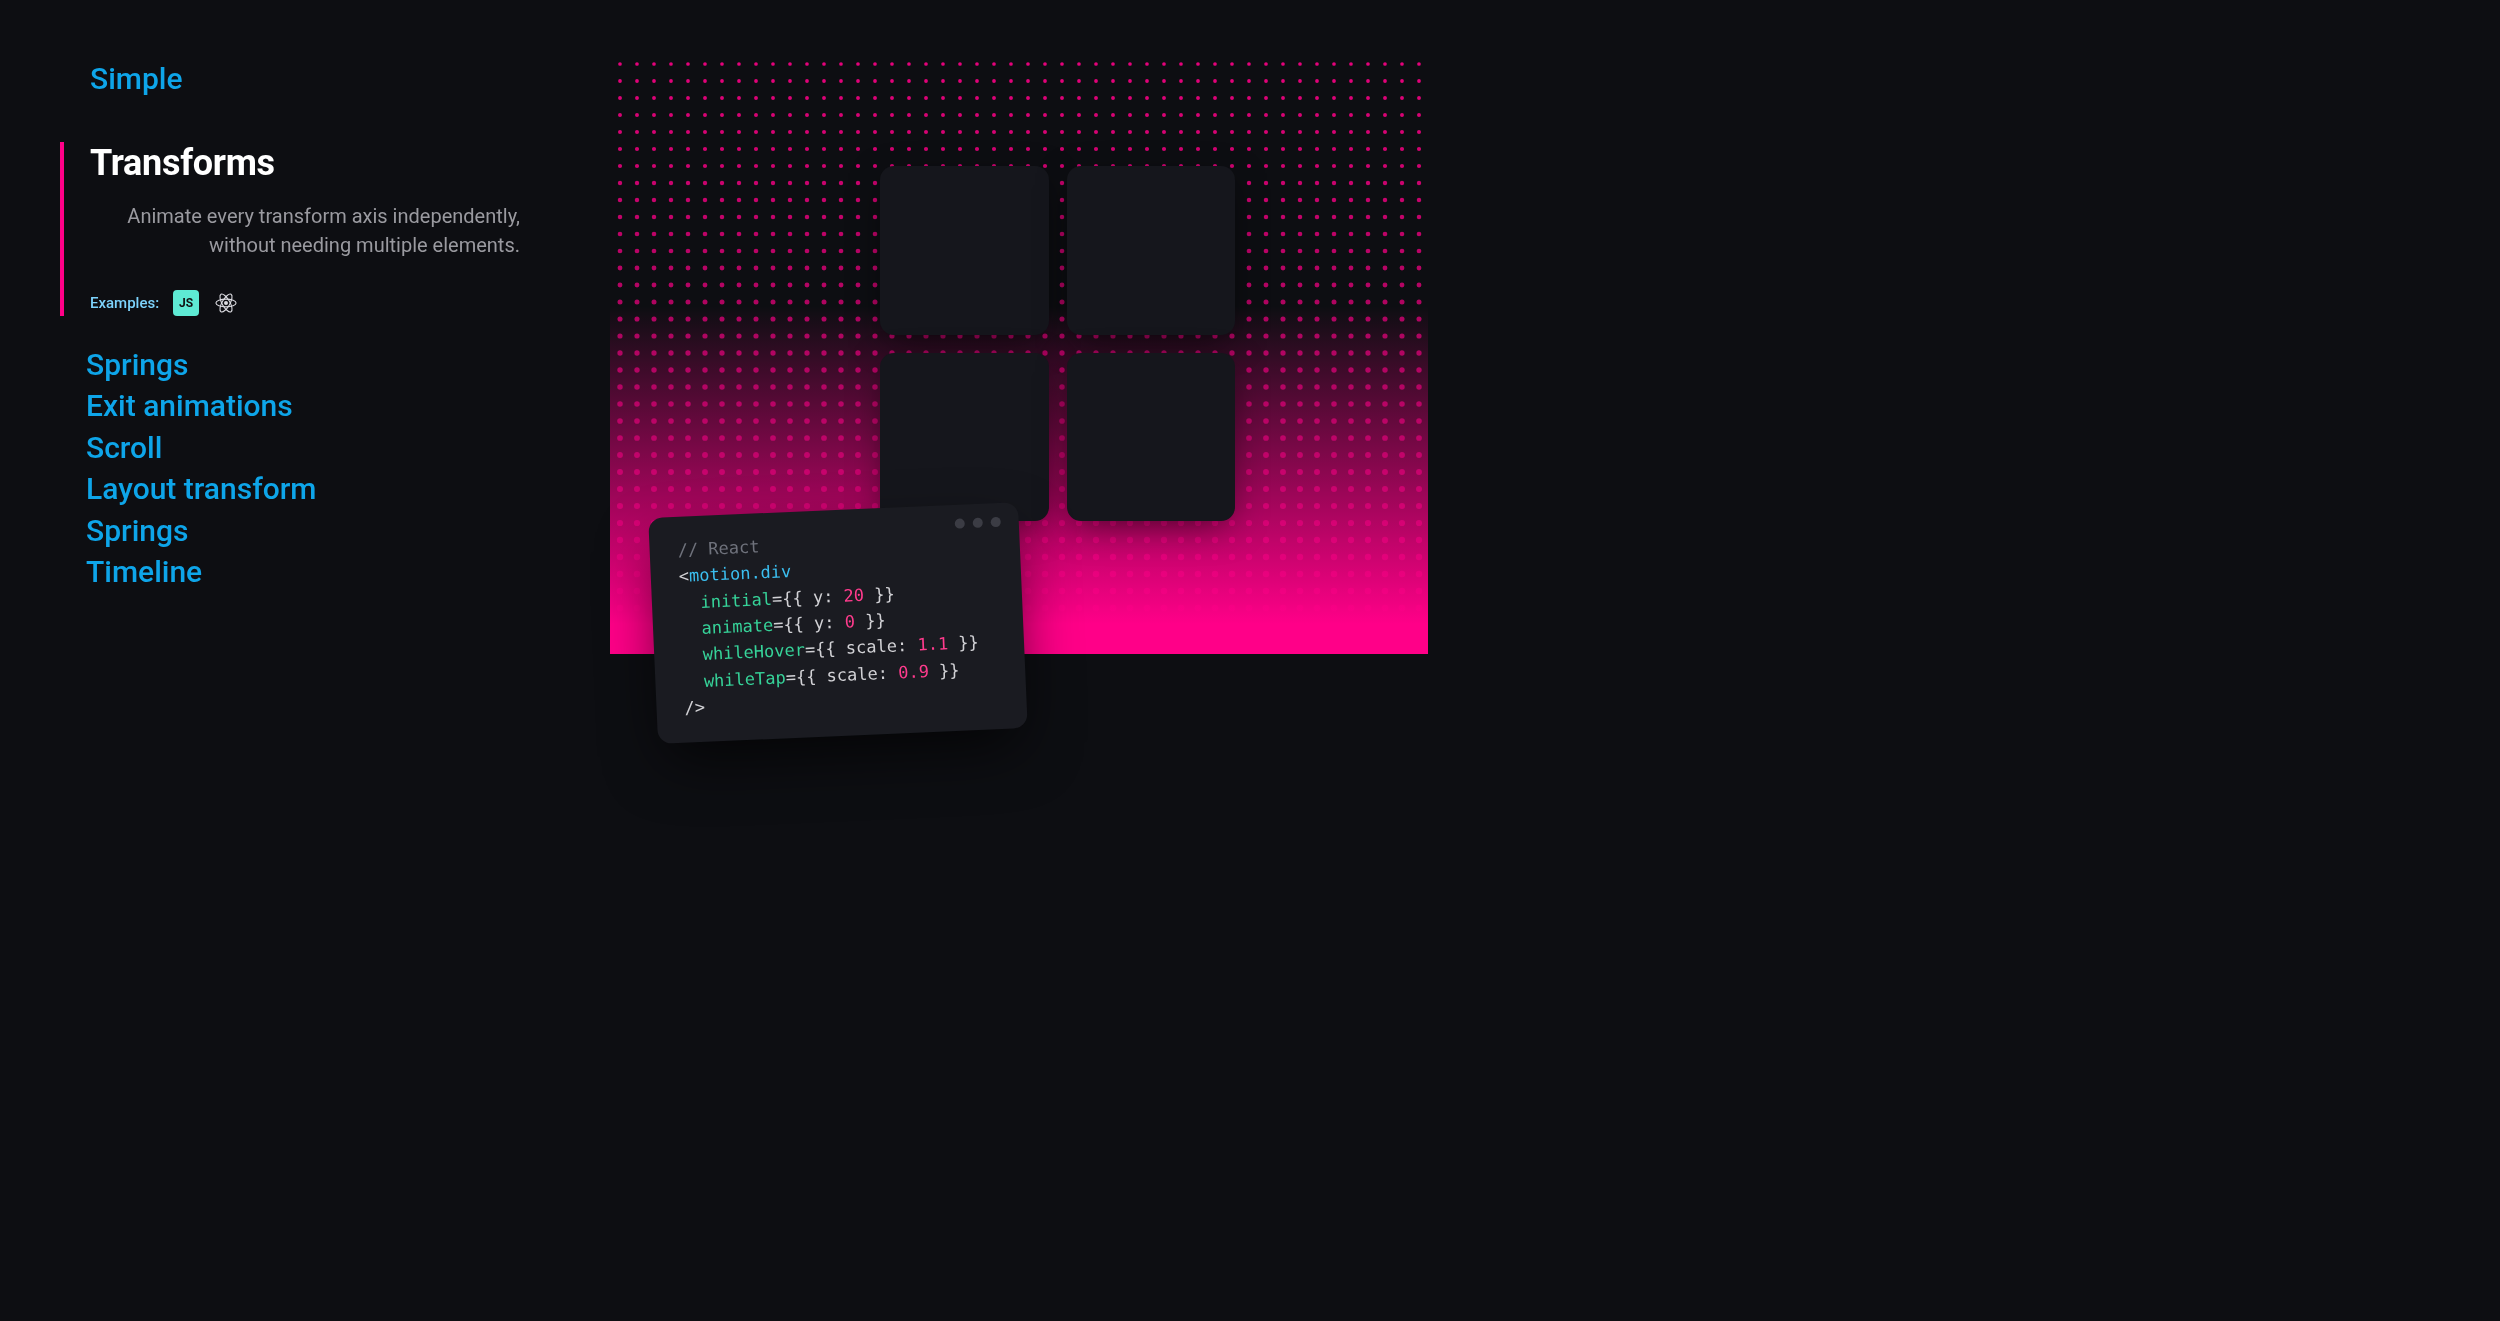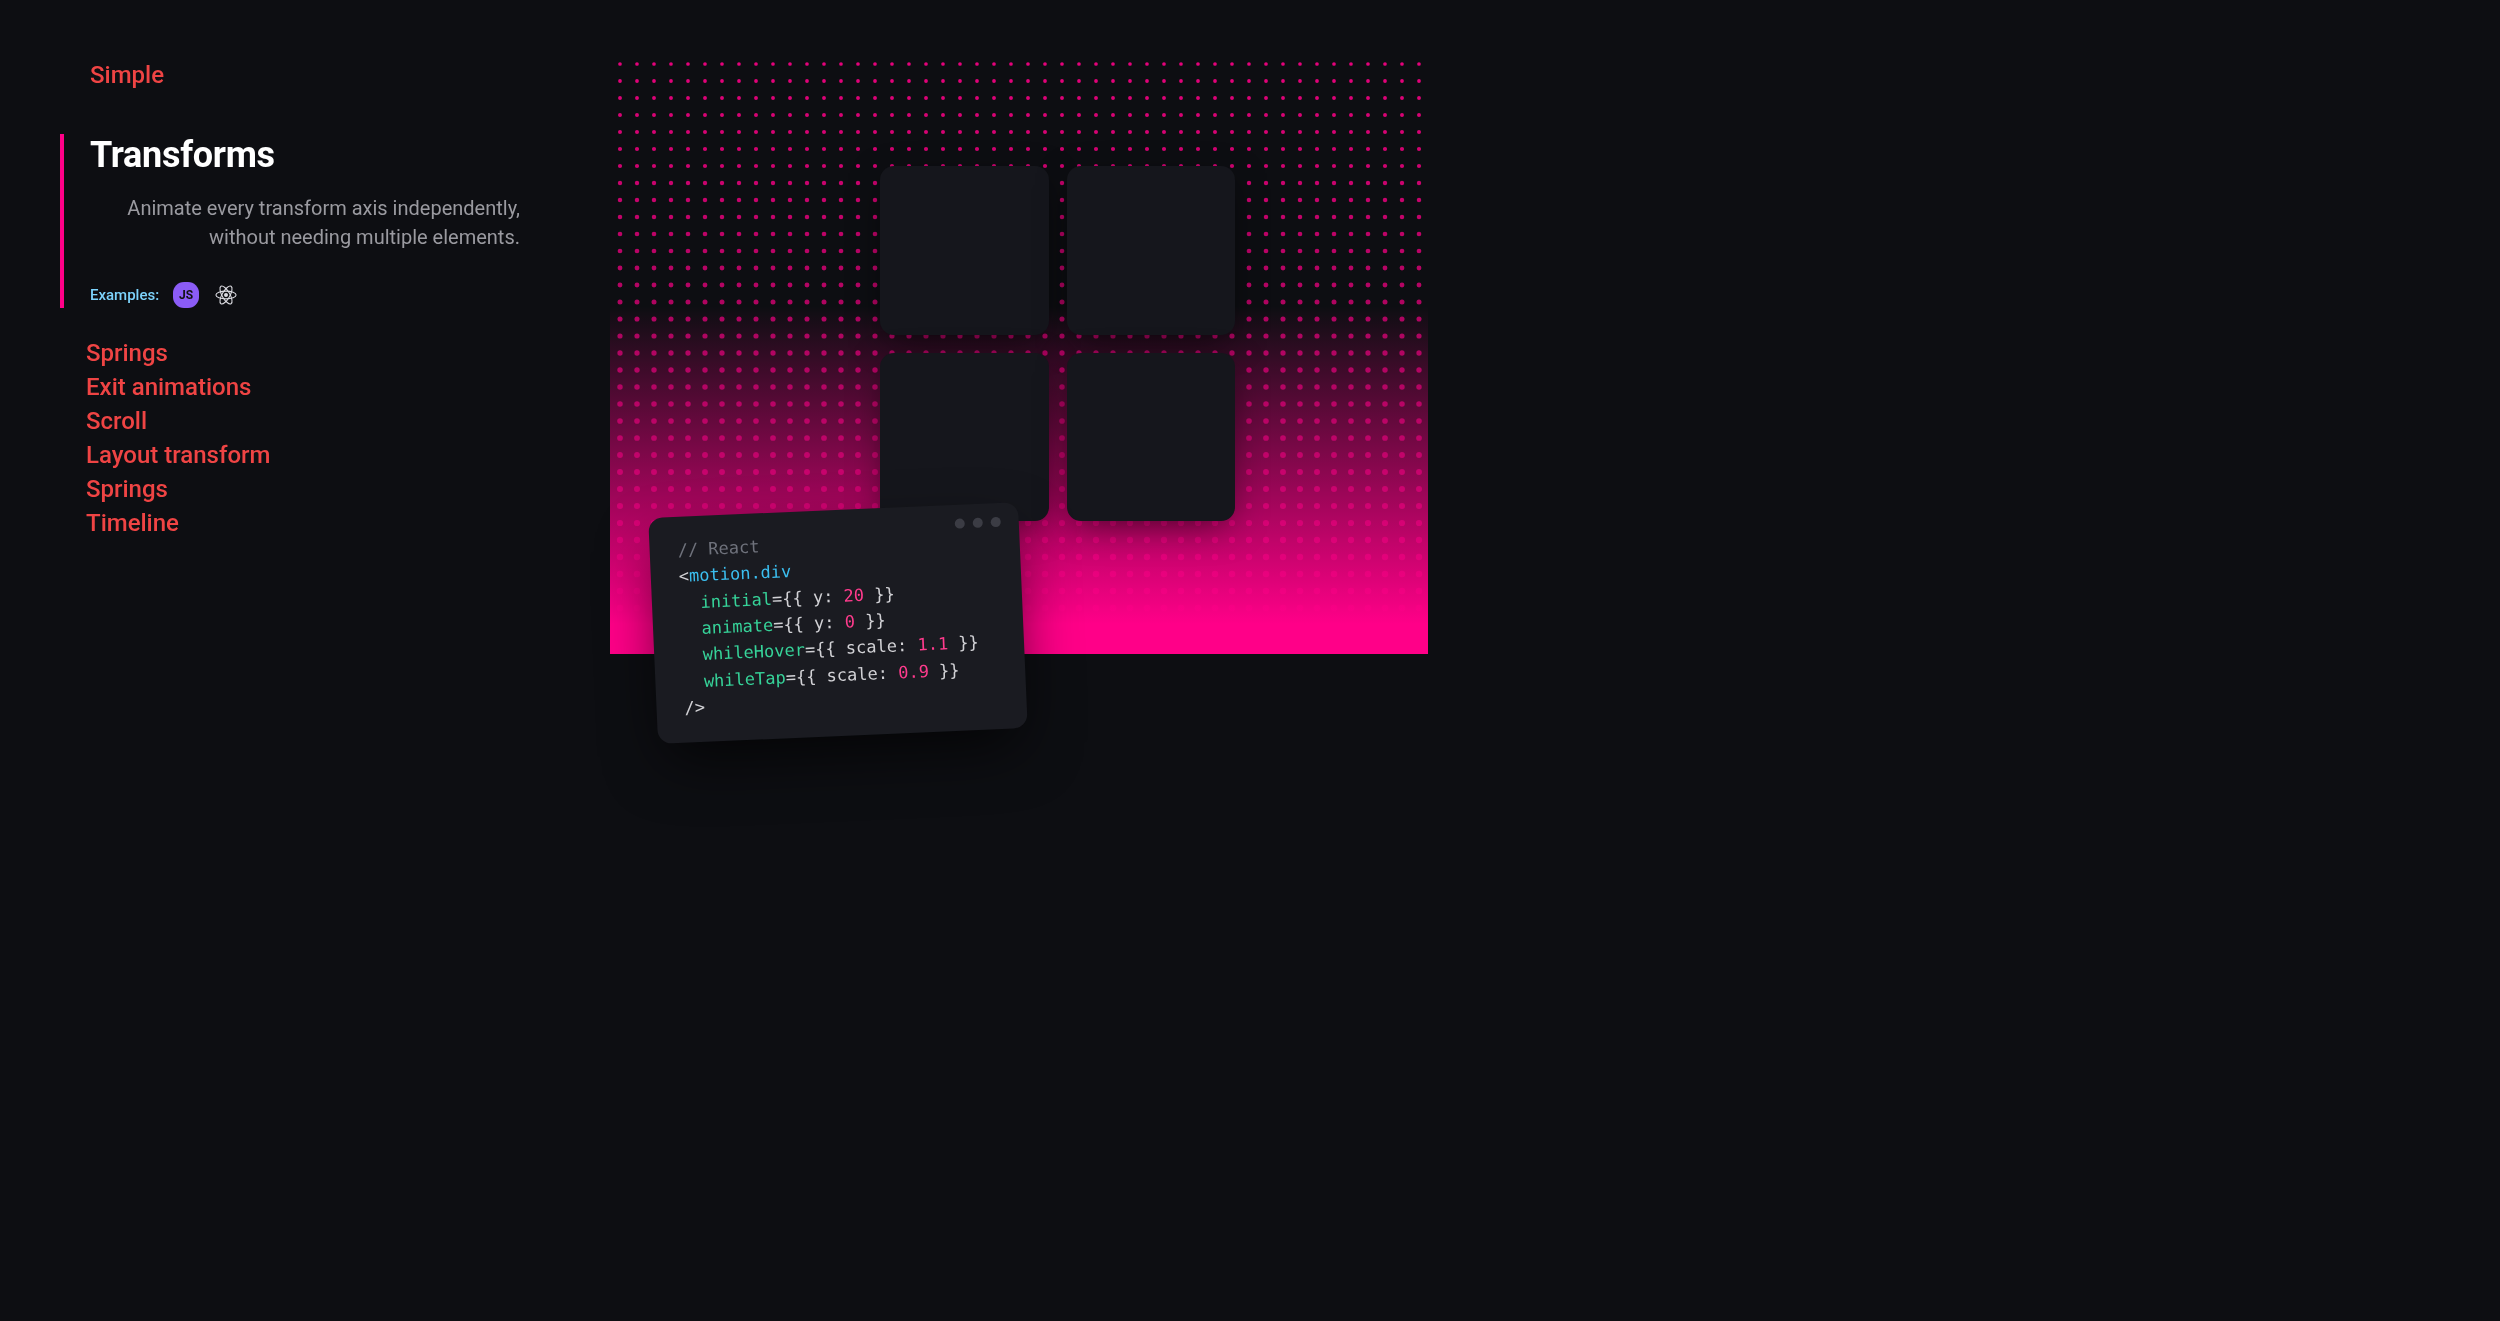--- a/index.html
+++ b/index.html
@@ -15,22 +15,22 @@
     width: 1560px; height: 800px;
     margin: 0;
   }
   .left-panel {
     position: absolute;
     left: 60px; top: 60px;
     width: 460px;
   }
   .nav-item {
     position: relative;
-    color: #ef4444;
-    font-size: 24px;
+    color: #0ea5e9;
+    font-size: 30px;
     font-weight: 500;
     line-height: 1.25;
     padding-left: 26px;
     cursor: pointer;
     border-left: 4px solid transparent;
   }
   .nav-item.prev { margin-bottom: 44px; }
   .nav-item.other { font-weight: 500; }
   .active-block {
     position: relative;
@@ -60,21 +60,21 @@
     display:flex; align-items:center; gap:14px;
     margin-top: 30px;
   }
   .examples-label {
     color:#7dd3fc; font-size:15px; font-weight:500;
   }
   .example-tag {
     width:26px; height:26px; border-radius:4px;
     display:flex; align-items:center; justify-content:center;
   }
-  .js-tag { background:#8b5cf6; color:#111; font-size:12px; font-weight:700;border-radius:11px; }
+  .js-tag { background:#5eead4; color:#111; font-size:12px; font-weight:700; }
   .react-tag { color:#dcdce2; }
   .nav-list { display:flex; flex-direction:column; gap:4px; padding-left:26px; }
   .nav-list .nav-item { padding-left:0; border-left:none; }
 
   .demo-panel {
     position:absolute;
     left: 610px; top: 54px;
     width: 818px; height: 600px;
     border-radius: 6px;
     overflow: visible;

